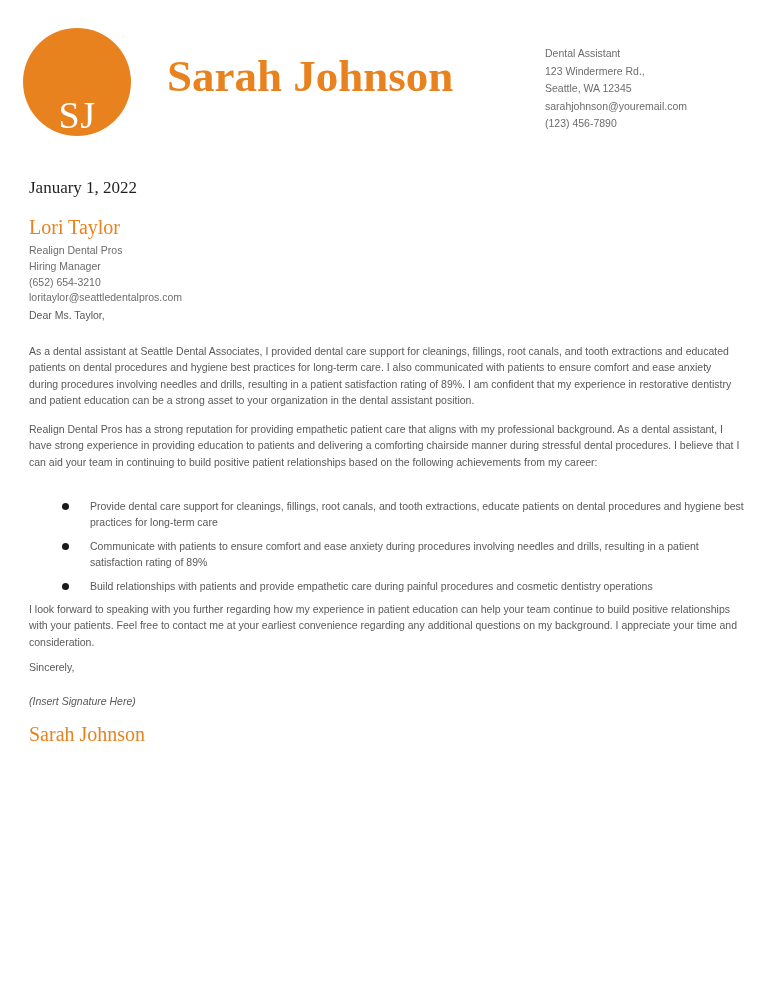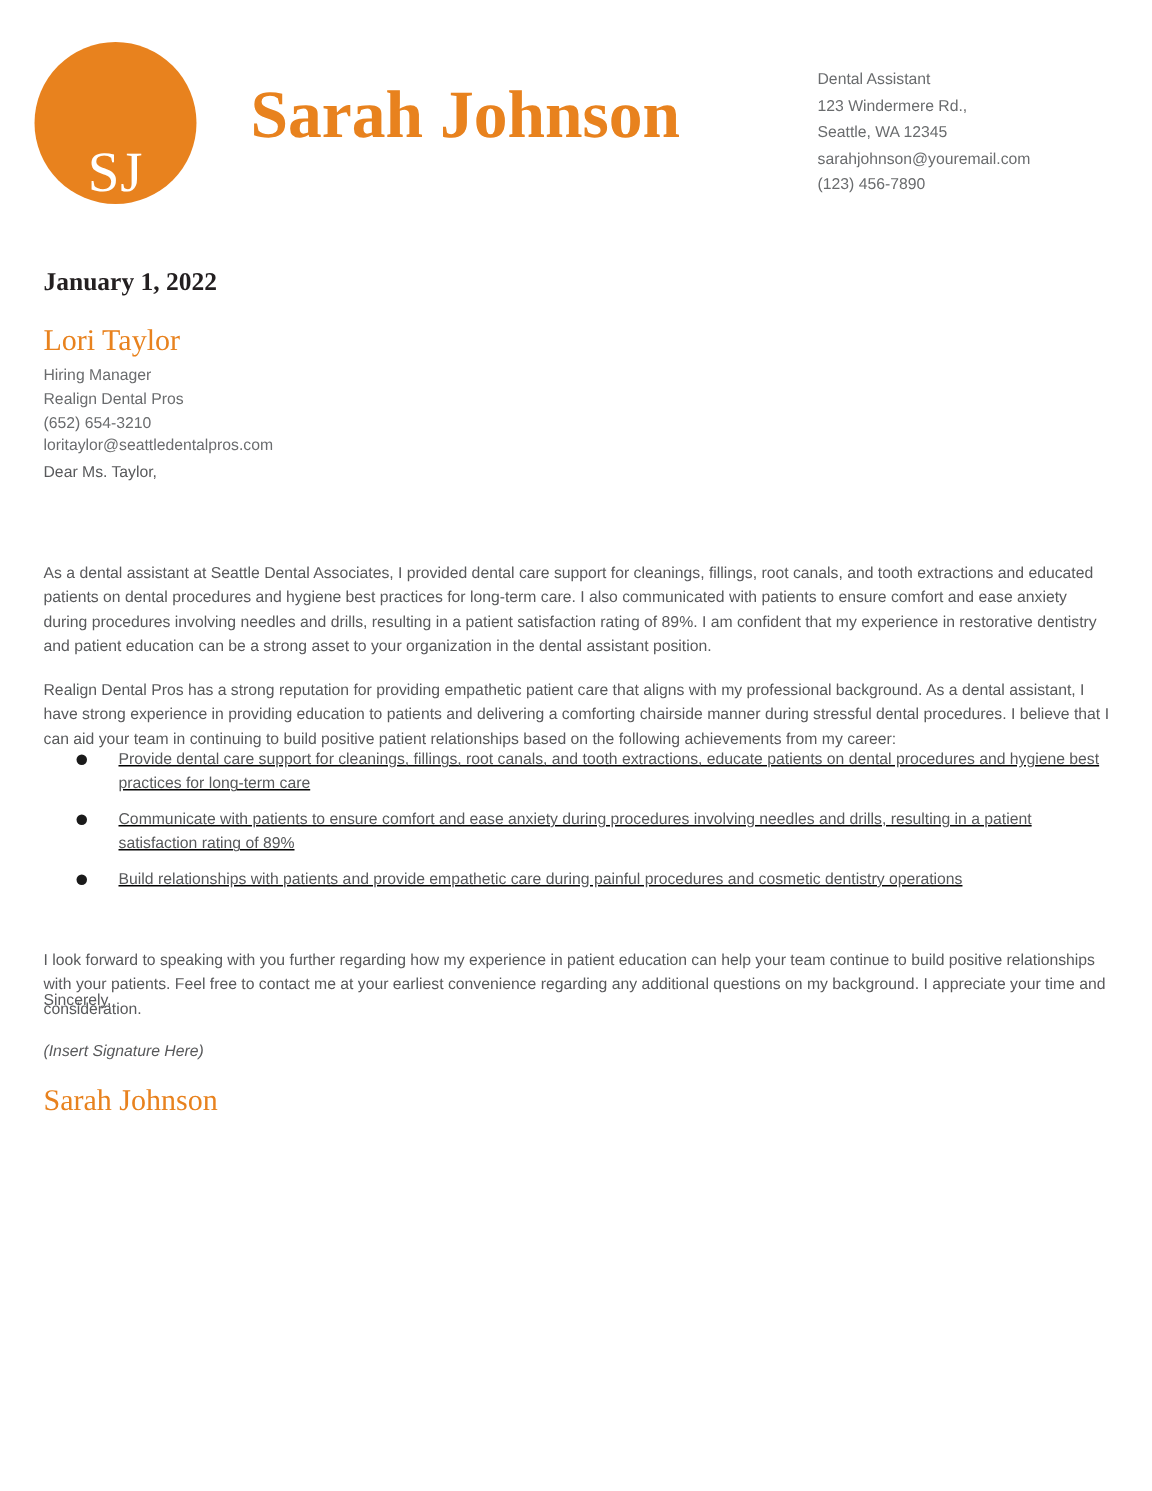--- a/index.html
+++ b/index.html
@@ -75,21 +75,21 @@
   }
   .contact-line { white-space: nowrap; }
 
   
   .letter-date {
     position: absolute;
     left: 29px;
     top: 178px;
     font-family: "Liberation Serif", serif;
     font-size: 17px;
-    font-weight: bold;
+    font-weight: normal;
     color: #231f20;
     line-height: 1.2;
   }
 
   .recipient {
     position: absolute;
     left: 29px;
     top: 215px;
     width: 420px;
   }
@@ -115,35 +115,33 @@
   }
 
   .body-text {
     position: absolute;
     left: 29px;
     width: 711px;
     font-size: 10.5px;
     color: #58595B;
     line-height: 16.4px;
     text-align: left;
-    margin-top: 31px;
   }
   .para-1 { top: 343px; }
   .para-2 { top: 421px; }
   .para-3 { top: 601px; }
 
   .achievements {
     position: absolute;
-    left: 47px;
+    left: 58px;
     top: 498px;
     width: 690px;
     margin: 0;
     padding: 0;
     list-style: none;
-    text-decoration: underline;
   }
   .achievement-item {
     position: relative;
     padding-left: 32px;
     font-size: 10.5px;
     color: #58595B;
     line-height: 16.4px;
     margin-bottom: 7px;
   }
   .achievement-item .bullet {
@@ -204,22 +202,22 @@
       <div class="contact-line">Seattle, WA 12345</div>
       <div class="contact-line">sarahjohnson@youremail.com</div>
       <div class="contact-line">(123) 456-7890</div>
     </div>
   </div>
 
   <div class="letter-date">January 1, 2022</div>
 
   <div class="recipient">
     <div class="recipient-name">Lori Taylor</div>
+    <div class="recipient-line">Realign Dental Pros</div>
     <div class="recipient-line">Hiring Manager</div>
-    <div class="recipient-line">Realign Dental Pros</div>
     <div class="recipient-line">(652) 654-3210</div>
     <div class="recipient-line">loritaylor@seattledentalpros.com</div>
   </div>
 
   <div class="salutation">Dear Ms. Taylor,</div>
 
   <div class="body-text para-1">As a dental assistant at Seattle Dental Associates, I provided dental care support for cleanings, fillings, root canals, and tooth extractions and educated patients on dental procedures and hygiene best practices for long-term care. I also communicated with patients to ensure comfort and ease anxiety during procedures involving needles and drills, resulting in a patient satisfaction rating of 89%. I am confident that my experience in restorative dentistry and patient education can be a strong asset to your organization in the dental assistant position.</div>
 
   <div class="body-text para-2">Realign Dental Pros has a strong reputation for providing empathetic patient care that aligns with my professional background. As a dental assistant, I have strong experience in providing education to patients and delivering a comforting chairside manner during stressful dental procedures. I believe that I can aid your team in continuing to build positive patient relationships based on the following achievements from my career:</div>
 

